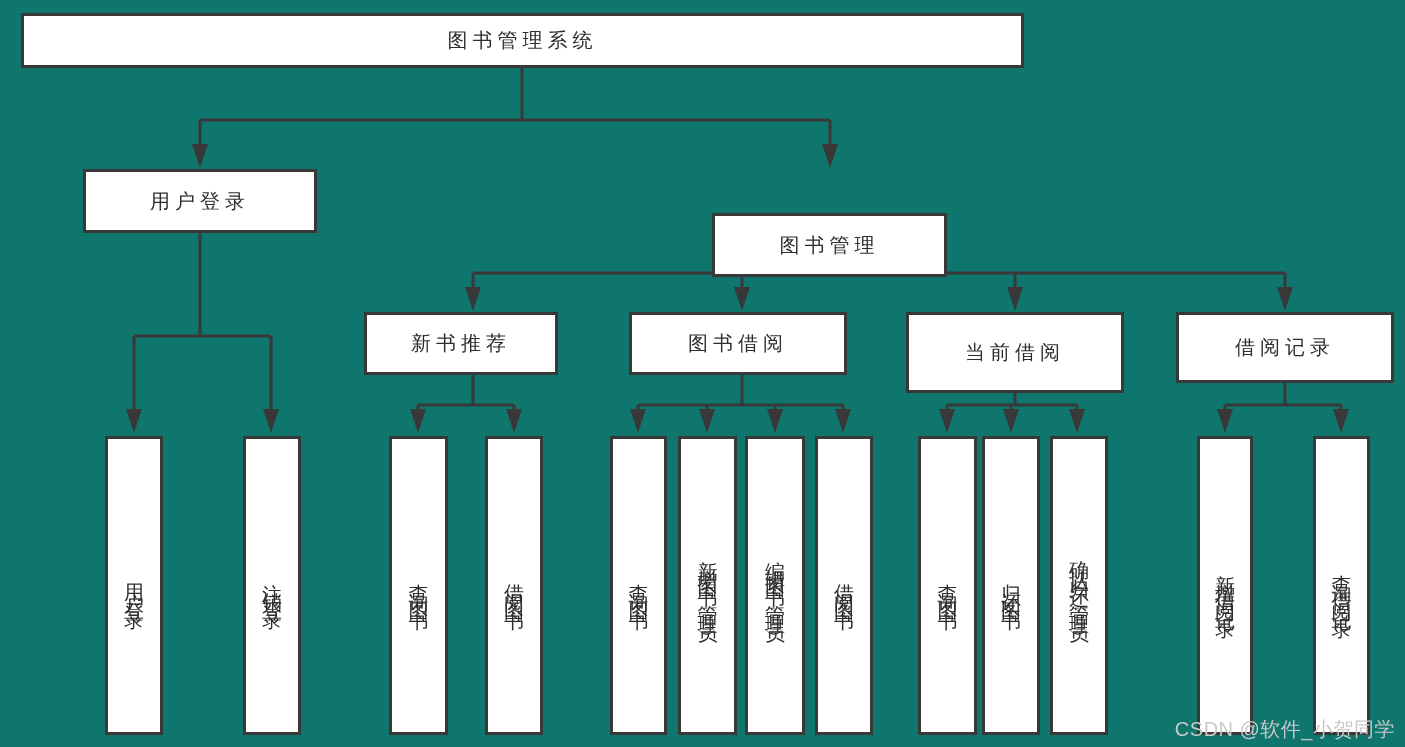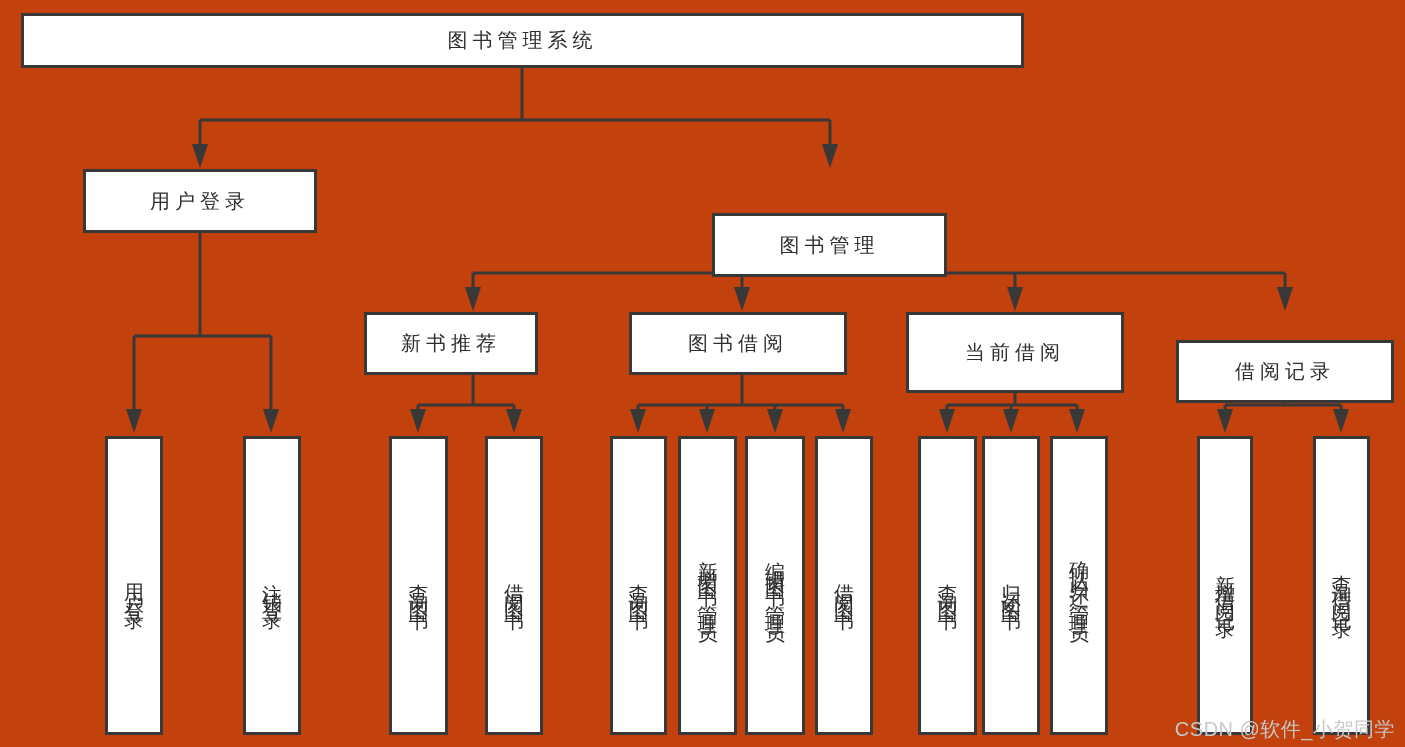--- a/index.html
+++ b/index.html
@@ -1,17 +1,17 @@
 <!DOCTYPE html>
 <html><head>
 <meta charset="utf-8">
 <style>
   html,body{margin:0;padding:0;background:#ffffff;}
   .canvas{
-    position:relative;width:1405px;height:747px;background:#c2410c;
+    position:relative;width:1405px;height:747px;background:#0f766e;
     font-family:"Liberation Sans",sans-serif;overflow:hidden;
   }
   .connectors{position:absolute;left:0;top:0;z-index:0;}
   .connectors path{stroke:#383838;stroke-width:3;fill:none;}
   .connectors polygon{fill:#383838;stroke:none;}
   .node{
     position:absolute;box-sizing:border-box;border:3px solid #383838;background:#ffffff;
     display:flex;align-items:center;justify-content:center;
     font-size:20px;letter-spacing:5px;color:#2e2e2e;z-index:1;white-space:nowrap;
   }
@@ -83,24 +83,24 @@
       <polygon points="1217,409 1233,409 1225,433"></polygon>
       <polygon points="1333,409 1349,409 1341,433"></polygon>
     </g>
   </svg>
 
   <div class="node" style="left:21px;top:13px;width:1003px;height:55px;">图书管理系统</div>
 
   <div class="node" style="left:83px;top:169px;width:234px;height:64px;">用户登录</div>
   <div class="node" style="left:712px;top:169px;width:235px;height:64px;margin-top:44px;">图书管理</div>
 
-  <div class="node" style="left:364px;top:312px;width:174px;height:63px;">新书推荐</div>
+  <div class="node" style="left:364px;top:312px;width:194px;height:63px;">新书推荐</div>
   <div class="node" style="left:629px;top:312px;width:218px;height:63px;">图书借阅</div>
   <div class="node" style="left:906px;top:312px;width:218px;height:81px;">当前借阅</div>
-  <div class="node" style="left:1176px;top:312px;width:218px;height:63px;margin-top:28px;">借阅记录</div>
+  <div class="node" style="left:1176px;top:312px;width:218px;height:71px;">借阅记录</div>
 
   <div class="leaf" style="left:105px;width:58px;">
     <span class="vtext">用户登录</span>
   </div>
   <div class="leaf" style="left:243px;width:58px;">
     <span class="vtext">注销登录</span>
   </div>
 
   <div class="leaf" style="left:389px;width:59px;">
     <span class="vtext">查询图书</span>

